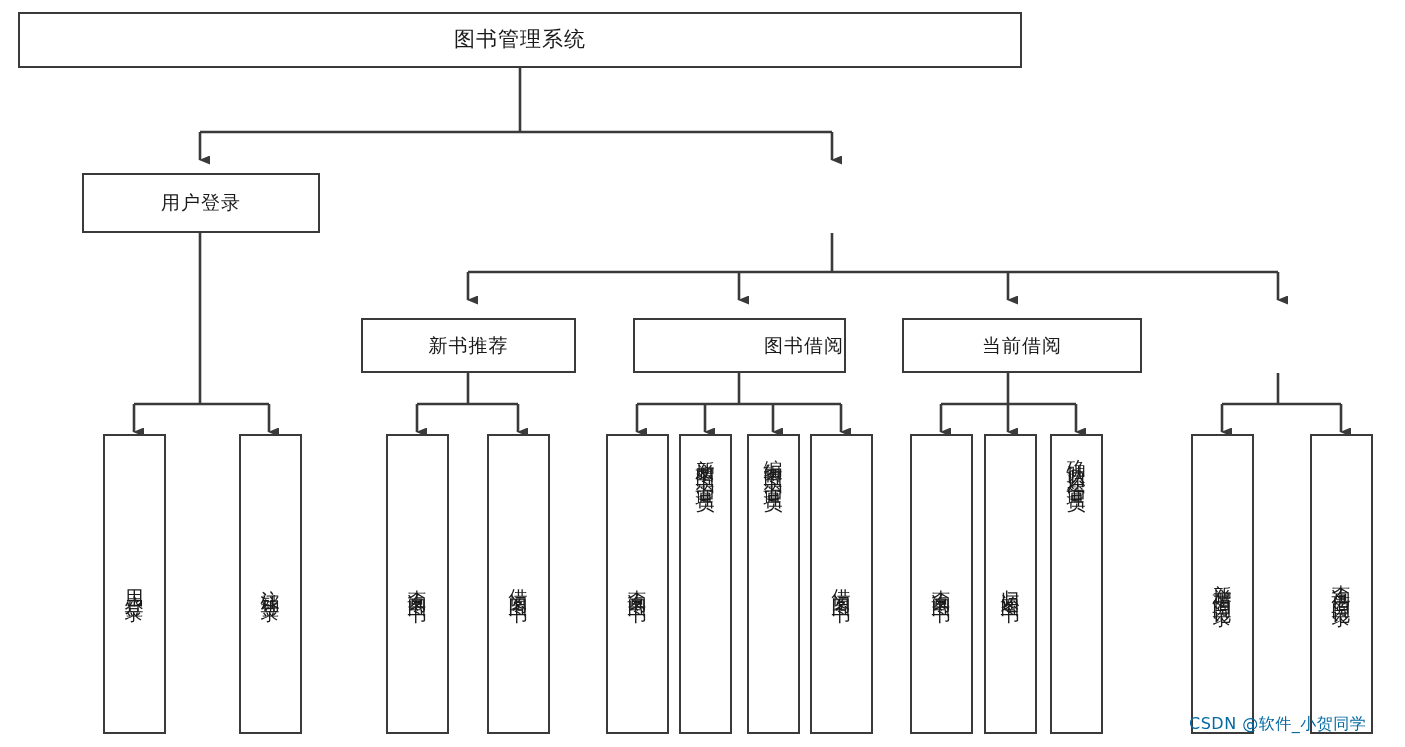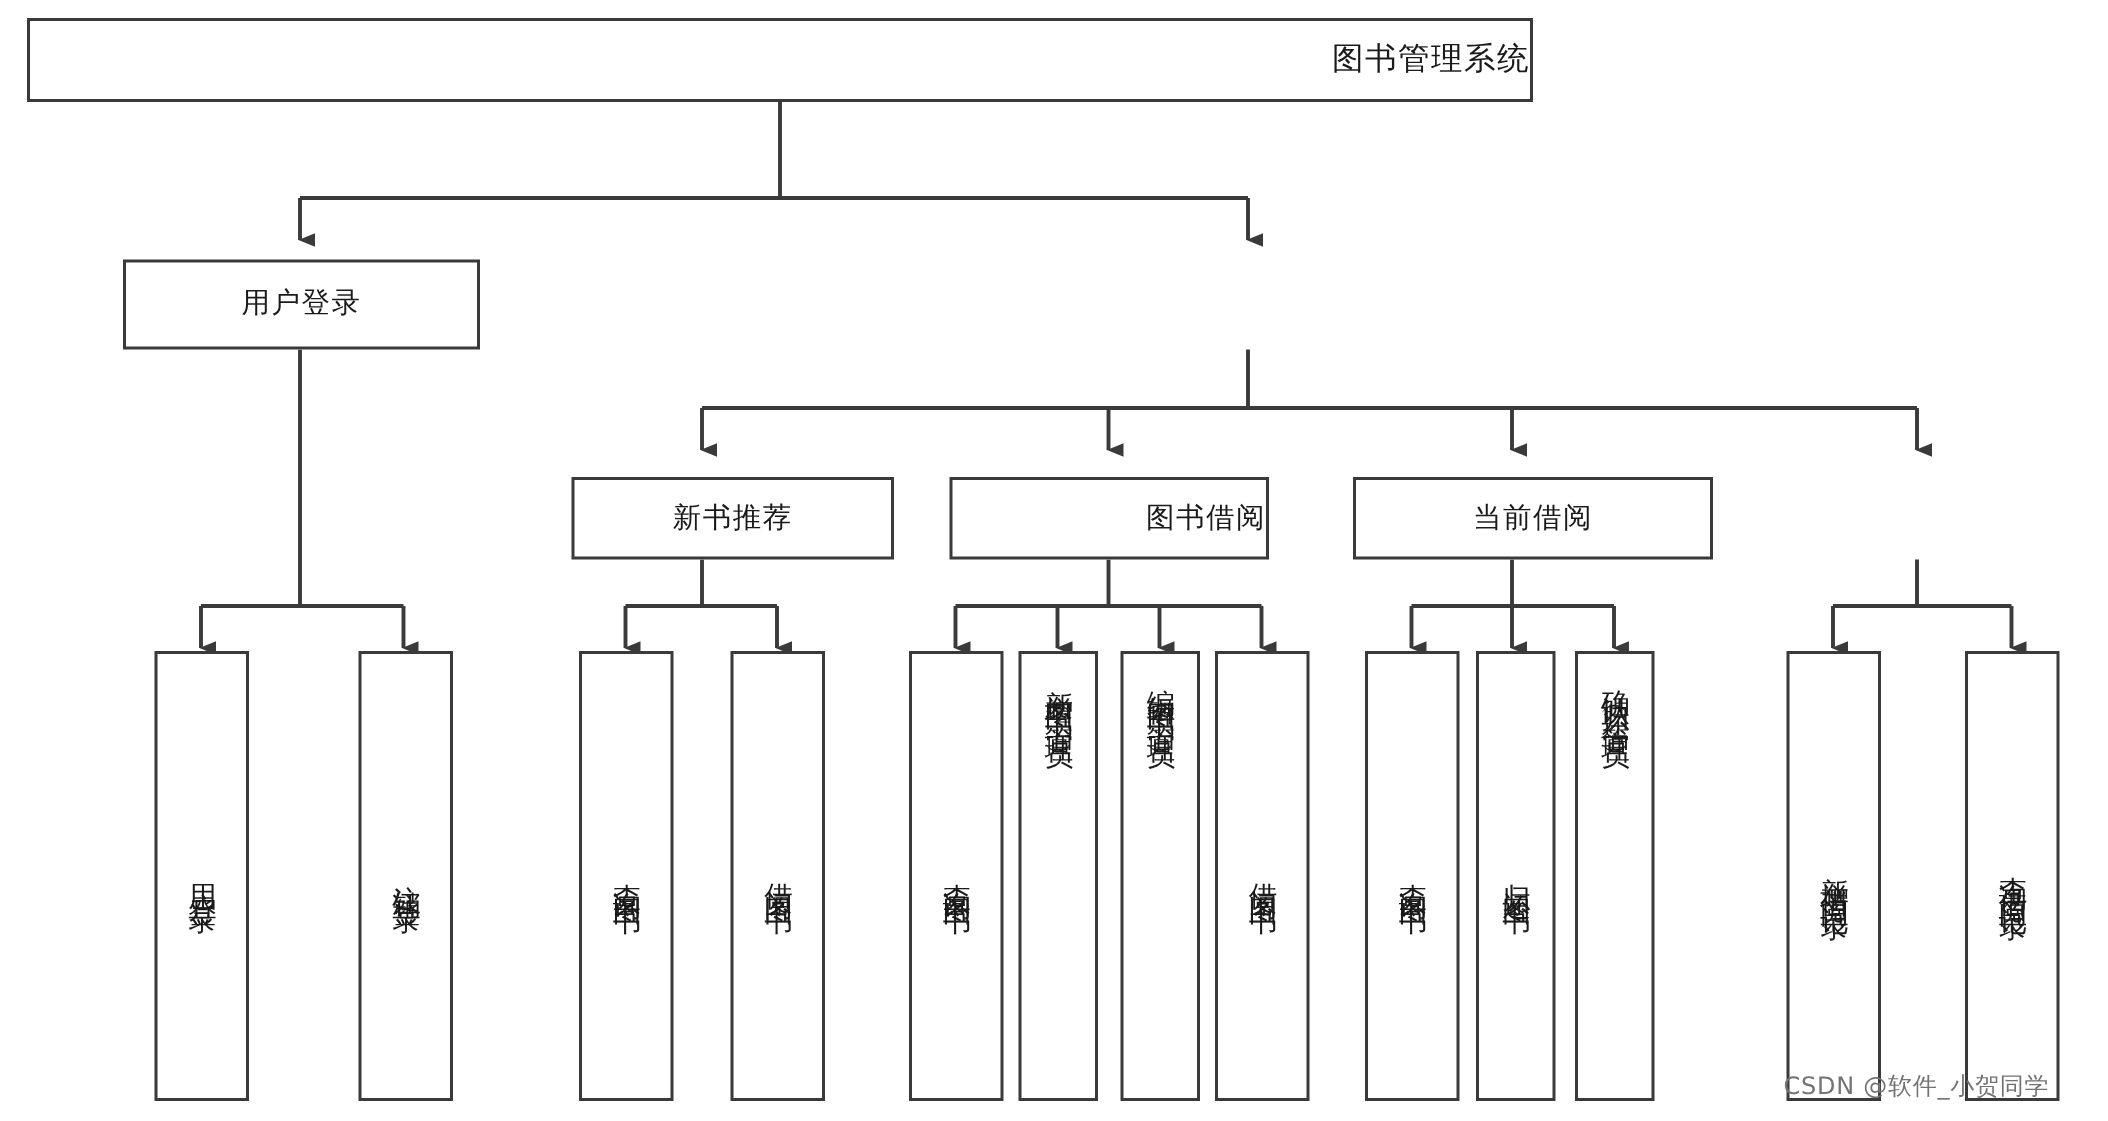--- a/index.html
+++ b/index.html
@@ -27,21 +27,21 @@
     color:#1a1a1a;
   }
   .node .lbl{
     display:block;
     text-align:center;
     line-height:1.12;
     white-space:nowrap;
   }
 
   
-  .root{border-width:2.5px;justify-content:flex-end;}
+  .root{border-width:2.5px;}
   .root .lbl{font-size:21px;letter-spacing:1px;}
 
   
   .horiz .lbl{font-size:19px;letter-spacing:1px;}
 
   
   .leaf .lbl{
     writing-mode:vertical-rl;
     text-orientation:upright;
     font-size:19px;
@@ -49,21 +49,21 @@
     line-height:1;
   }
   .leaf{align-items:flex-start;padding-top:8px;}
   .leaf.mid{align-items:center;padding-top:0;}
 
   
   #watermark{
     position:absolute;
     left:1189px;top:714px;
     font-size:16px;
-    color:#737373;
+    color:#0369a1;
     letter-spacing:.5px;
     white-space:nowrap;
     font-family:"DejaVu Sans","Liberation Sans",sans-serif;
   }
 </style>
 </head>
 <body>
 
 <div id="canvas">
 
@@ -119,21 +119,21 @@
 
   <div class="node root" style="left:18px;top:12px;width:1004px;height:56px;">
     <span class="lbl">图书管理系统</span>
   </div>
 
   <div class="node horiz" style="left:82px;top:173px;width:238px;height:60px;">
     <span class="lbl">用户登录</span>
   </div>
 
 
-  <div class="node horiz" style="left:361px;top:318px;width:215px;height:55px;margin-left:20px;">
+  <div class="node horiz" style="left:361px;top:318px;width:215px;height:55px;">
     <span class="lbl">新书推荐</span>
   </div>
 
   <div class="node horiz" style="left:633px;top:318px;width:213px;height:55px;justify-content:flex-end;">
     <span class="lbl">图书借阅</span>
   </div>
 
   <div class="node horiz" style="left:902px;top:318px;width:240px;height:55px;">
     <span class="lbl">当前借阅</span>
   </div>

